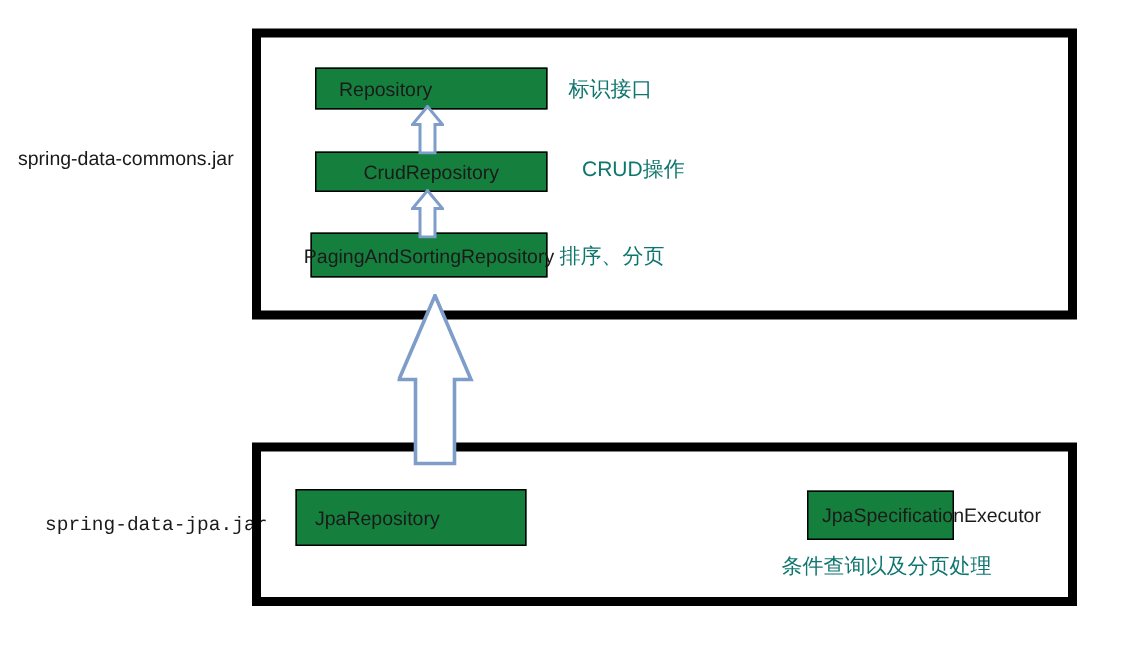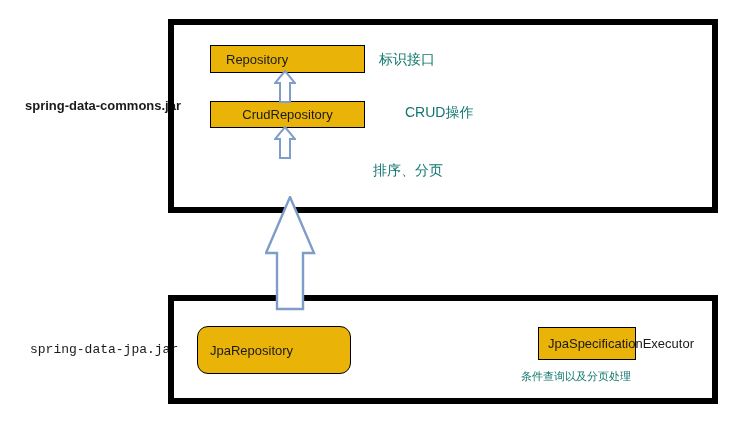--- a/index.html
+++ b/index.html
@@ -26,74 +26,77 @@
   .outer-box {
     border: 6px solid #000000;
     box-sizing: border-box;
     background: transparent;
     z-index: 1;
   }
 
   .iface-box {
     border: 1.5px solid #000000;
     box-sizing: border-box;
-    background: #eab308;
+    background: #15803d;
     font-size: 13px;
     color: #1a1a1a;
     display: flex;
     align-items: center;
     white-space: nowrap;
     z-index: 2;
   }
   .iface-box.centered { justify-content: center; }
   .iface-box.overflow-text { overflow: visible; }
 
   .note {
     font-size: 14px;
     color: #0f766e;
     white-space: nowrap;
     z-index: 2;
   }
-  .note-small { font-size: 11px; }
+  .note-small { font-size: 14px; }
   .note-wrap {
     white-space: normal;
     width: 128px;
     line-height: 24px;
     word-break: break-all;
   }
 
   .arrow { z-index: 5; }
   .arrow svg { display: block; }
 </style>
 </head>
 <body>
 
 <div class="canvas">
 
-  <div class="abs jar-label" style="left:25px; top:98px;font-weight:bold;">spring-data-commons.jar</div>
+  <div class="abs jar-label" style="left:12px; top:98px;">spring-data-commons.jar</div>
 
   <div class="abs jar-label" style="left:30px; top:342px;font-family:Liberation Mono, monospace;">spring-data-jpa.jar</div>
 
   <div class="abs outer-box" style="left:168px; top:19px; width:550px; height:194px;"></div>
 
   <div class="abs iface-box" style="left:210px; top:45px; width:155px; height:28px; padding-left:15px;">
     <span>Repository</span>
   </div>
   <div class="abs note" style="left:379px; top:51px;">标识接口</div>
 
   <div class="abs iface-box centered" style="left:210px; top:101px; width:155px; height:27px;">
     <span>CrudRepository</span>
   </div>
-  <div class="abs note" style="left:405px; top:104px;">CRUD操作</div>
+  <div class="abs note" style="left:388px; top:104px;">CRUD操作</div>
 
+  <div class="abs iface-box centered" style="left:207px; top:155px; width:158px; height:30px;">
+    <span>PagingAndSortingRepository</span>
+  </div>
   <div class="abs note" style="left:373px; top:162px;">排序、分页</div>
 
   <div class="abs outer-box" style="left:168px; top:295px; width:550px; height:109px;"></div>
 
-  <div class="abs iface-box" style="left:197px; top:326px; width:154px; height:48px; padding-left:12px;border-radius:11px;">
+  <div class="abs iface-box" style="left:197px; top:326px; width:154px; height:38px; padding-left:12px;">
     <span>JpaRepository</span>
   </div>
 
   <div class="abs iface-box overflow-text" style="left:538px; top:327px; width:98px; height:33px; padding-left:9px;">
     <span>JpaSpecificationExecutor</span>
   </div>
   <div class="abs note note-small" style="left:521px; top:369px;">条件查询以及分页处理</div>
 
   <div class="abs arrow" style="left:274px; top:70px;">
     <svg width="22" height="33" viewBox="0 0 22 33">

